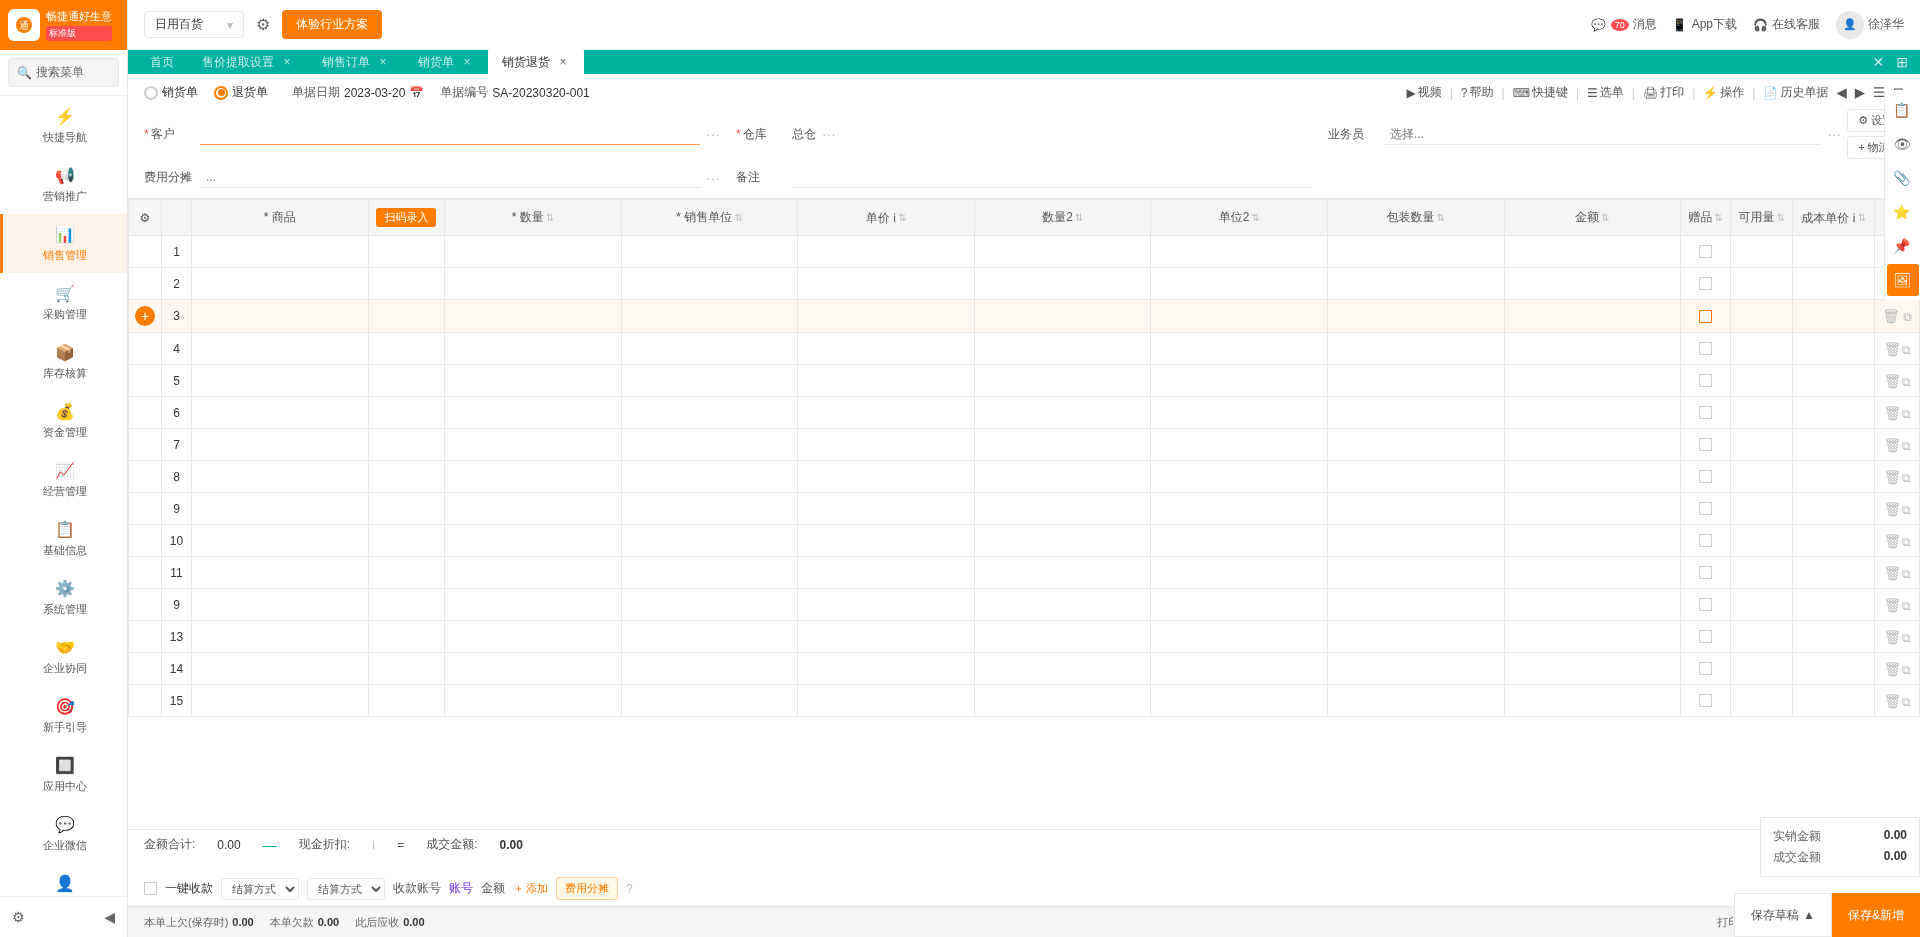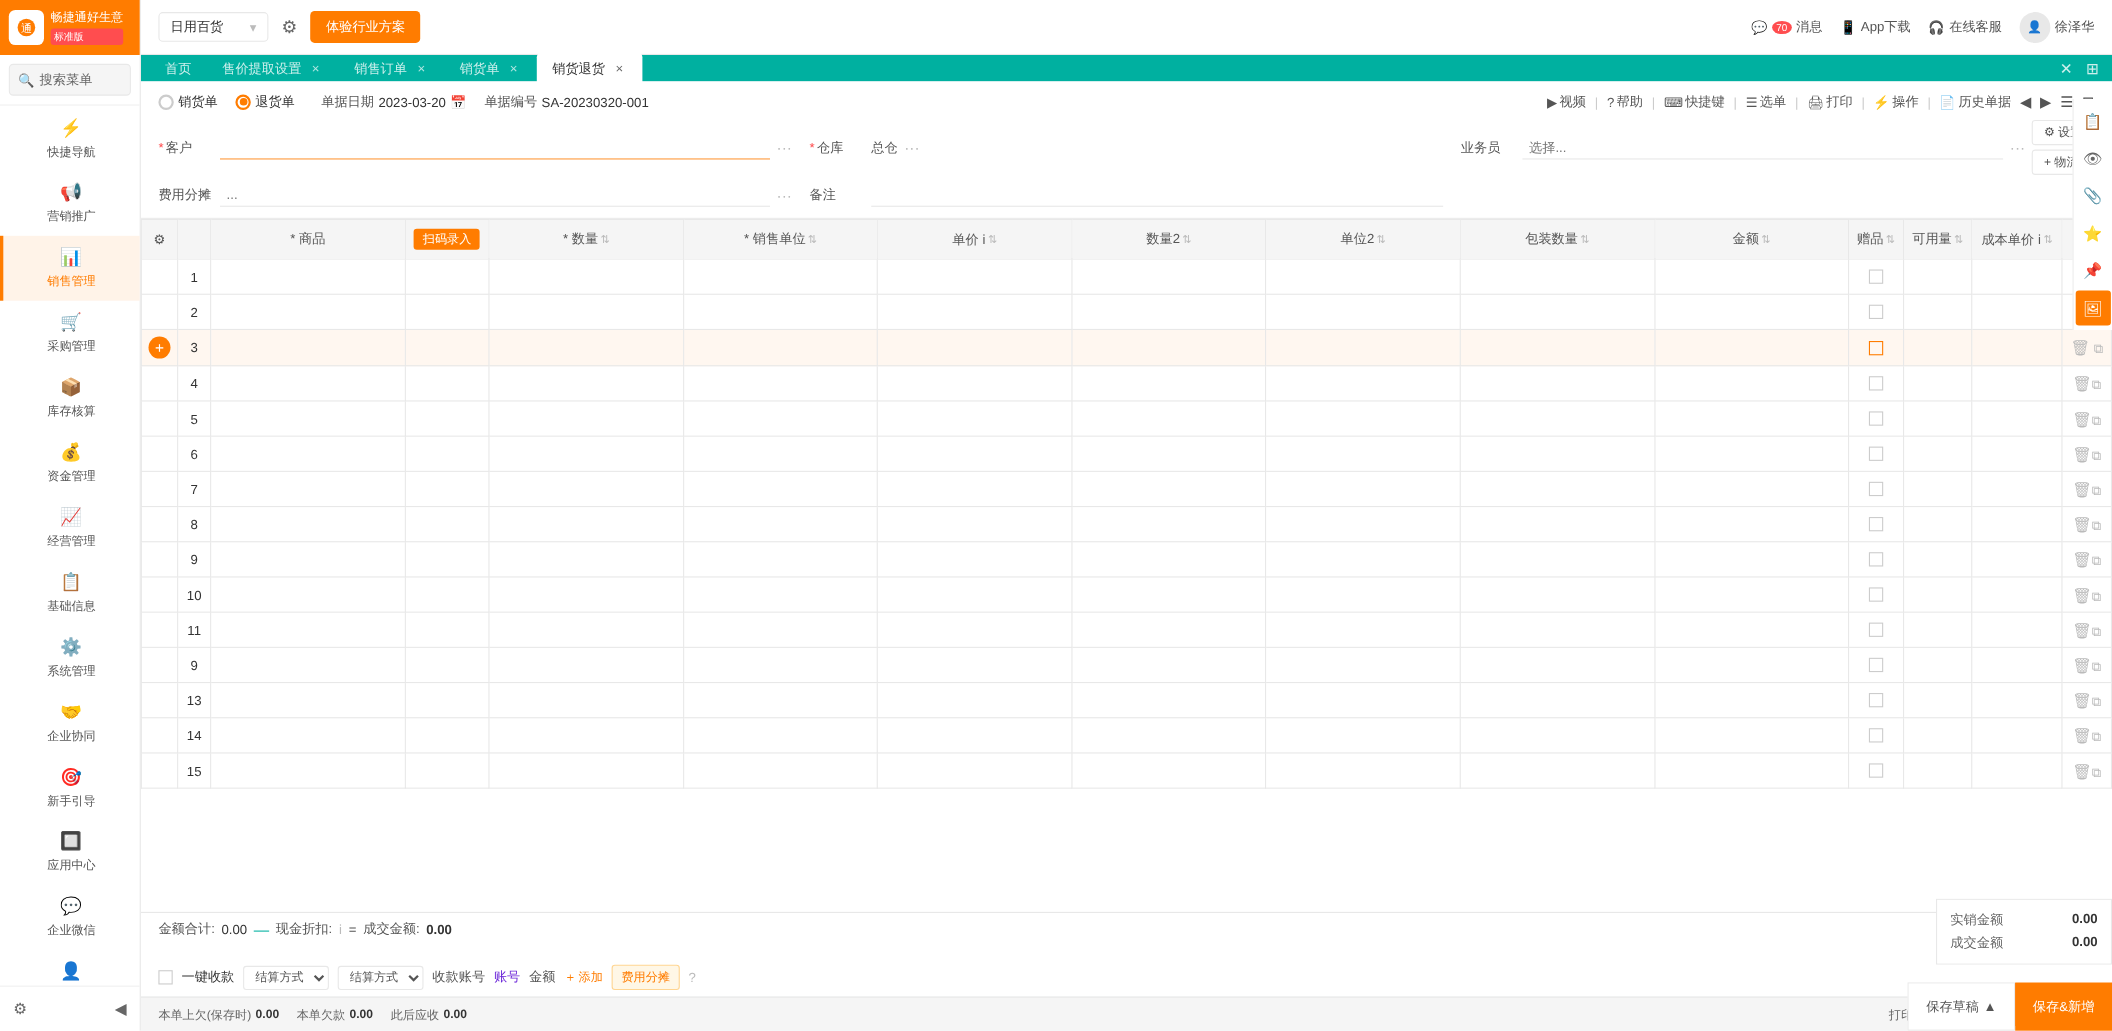--- a/index.html
+++ b/index.html
@@ -81,21 +81,21 @@
     .col-sort { display: inline-flex; align-items: center; gap: 2px; cursor: pointer; }
     .sort-icon { color: #bbb; font-size: 10px; }
     .delete-btn { background: none; border: none; cursor: pointer; color: #bbb; font-size: 14px; }
     .copy-btn { background: none; border: none; cursor: pointer; color: #bbb; font-size: 12px; }
     .add-row-btn { width: 20px; height: 20px; background: #ff7c00; color: #fff; border: none; border-radius: 50%; cursor: pointer; font-size: 14px; display: flex; align-items: center; justify-content: center; }
     .subtotal-row td { background: #fffbe6; font-weight: normal; }
 
     
     .bottom-area { background: #fff; border-top: 1px solid #e8e8e8; padding: 6px 16px; }
     .bottom-row1 { display: flex; align-items: center; gap: 12px; font-size: 12px; color: #555; }
-    .amount-summary { display: flex; align-items: center; gap: 6px; }
+    .amount-summary { display: flex; align-items: center; gap: 22px; }
     .minus-sign { color: #00b0a0; font-size: 14px; }
     .equals-sign { color: #555; }
     .deal-amount { color: #333; font-weight: bold; }
     .bottom-row2 { display: flex; align-items: center; gap: 8px; margin-top: 24px; font-size: 12px; }
     .payment-checkbox { width: 13px; height: 13px; border: 1px solid #ccc; display: inline-block; cursor: pointer; }
     .payment-select { border: 1px solid #e8e8e8; border-radius: 3px; padding: 3px 6px; font-size: 11px; color: #555; background: #fff; }
     .add-expense-btn { background: none; border: none; color: #ff7c00; cursor: pointer; font-size: 11px; display: flex; align-items: center; gap: 2px; }
     .expense-split-btn { background: #fff7e6; border: 1px solid #ffd591; color: #ff7c00; border-radius: 3px; padding: 3px 8px; cursor: pointer; font-size: 11px; }
     .help-icon { color: #bbb; cursor: pointer; }
 

